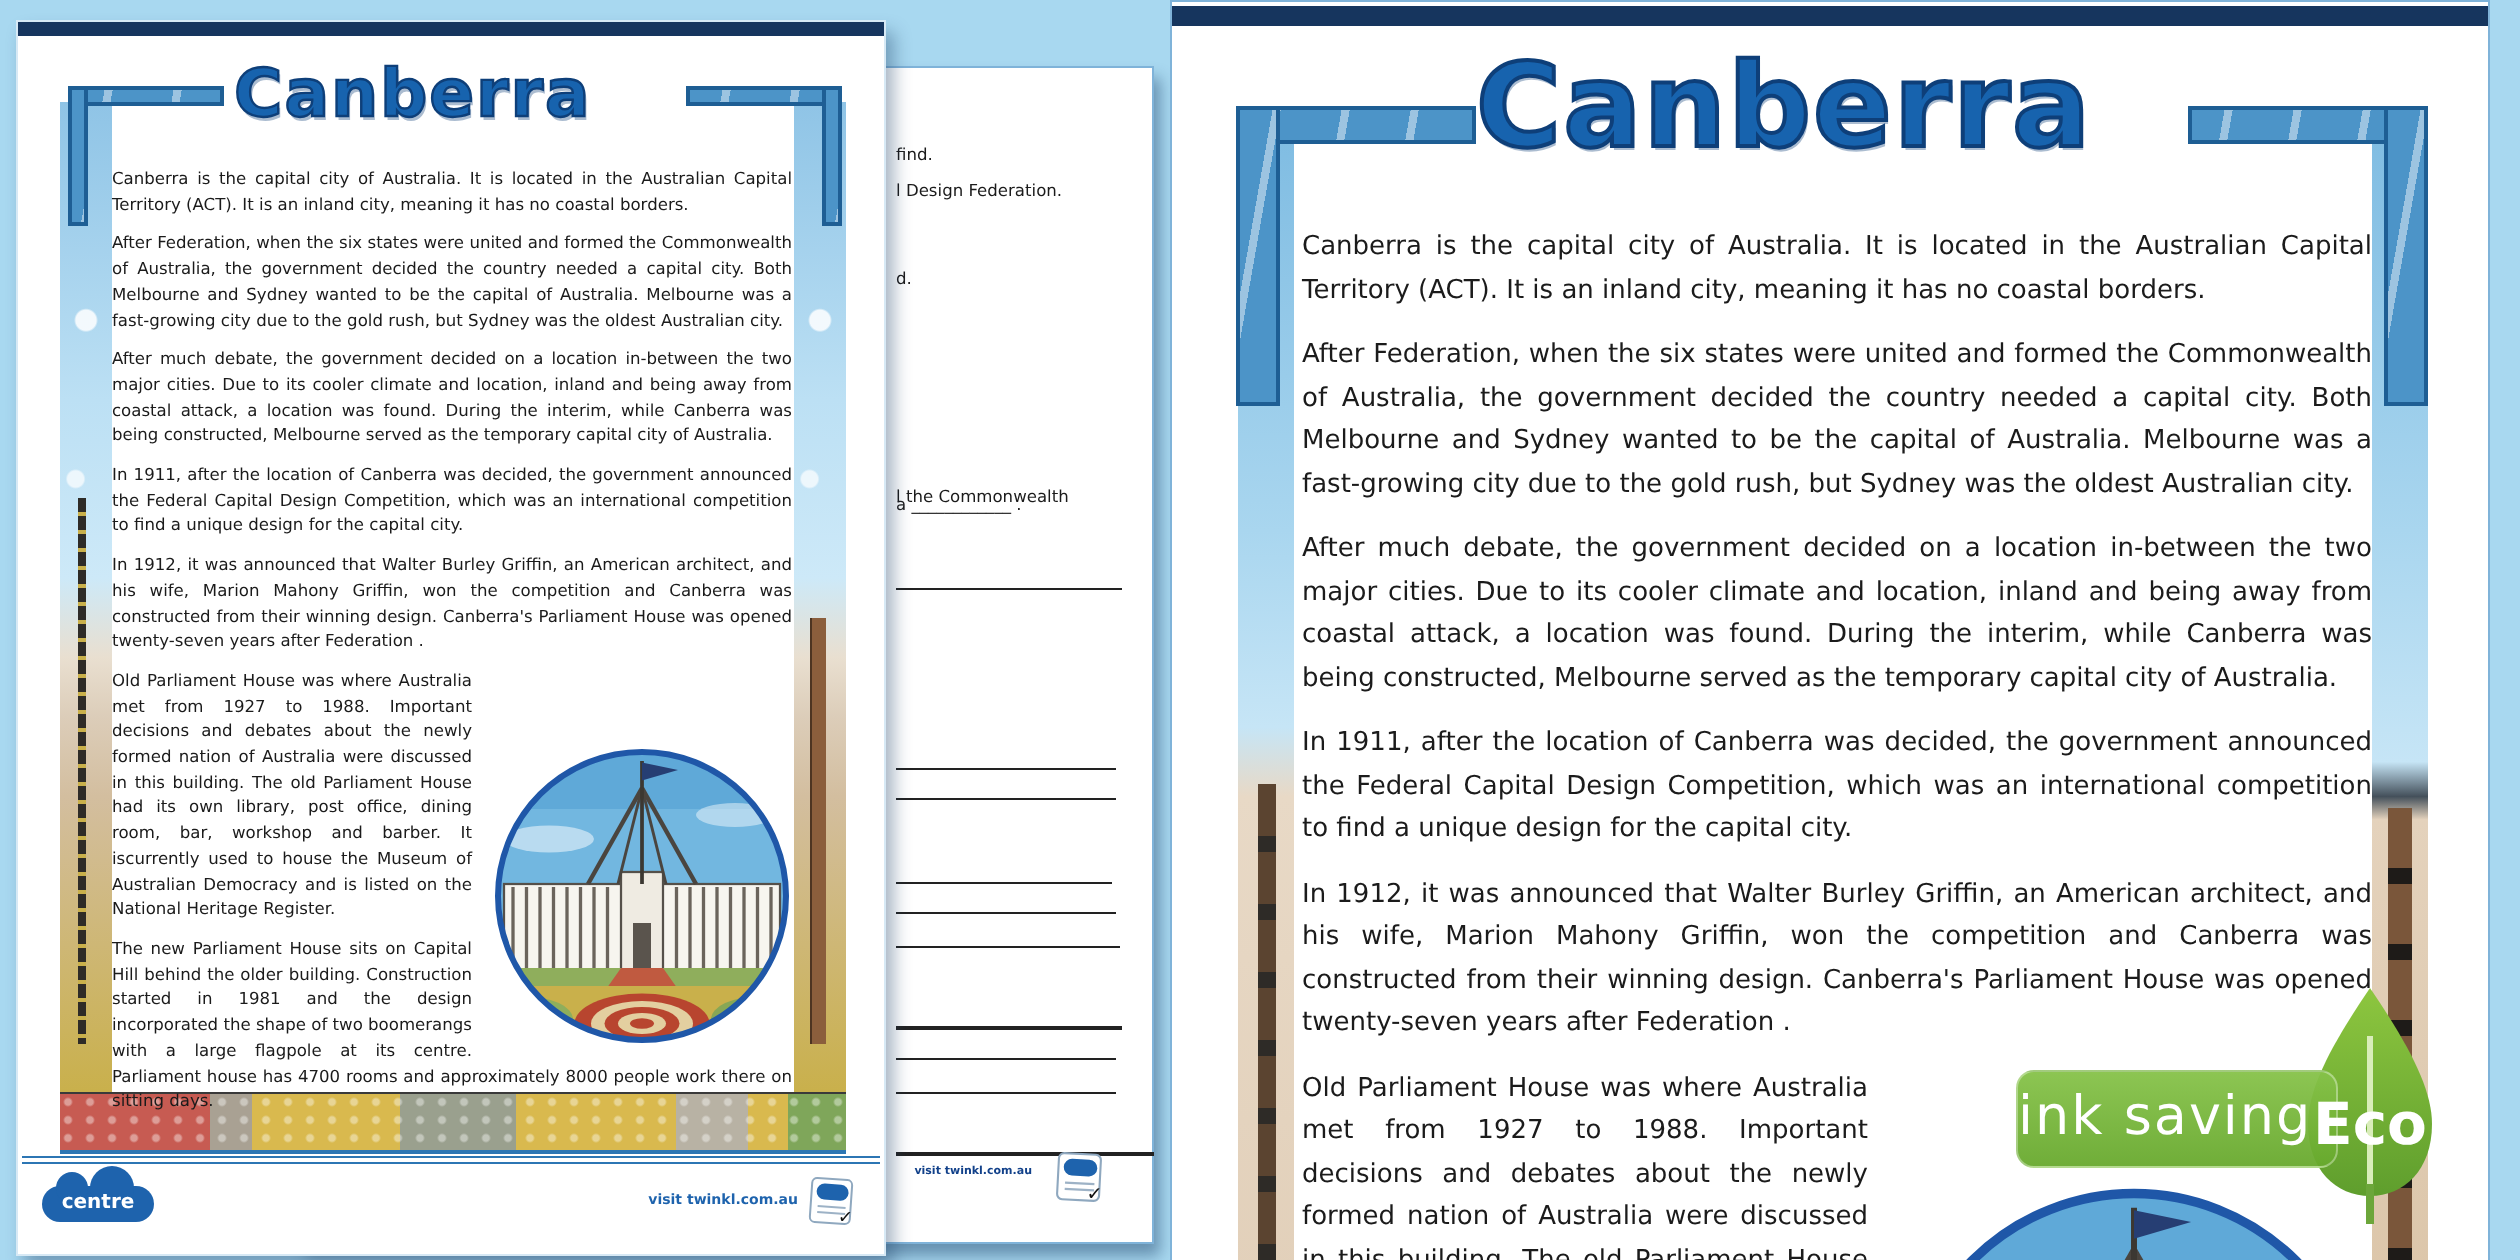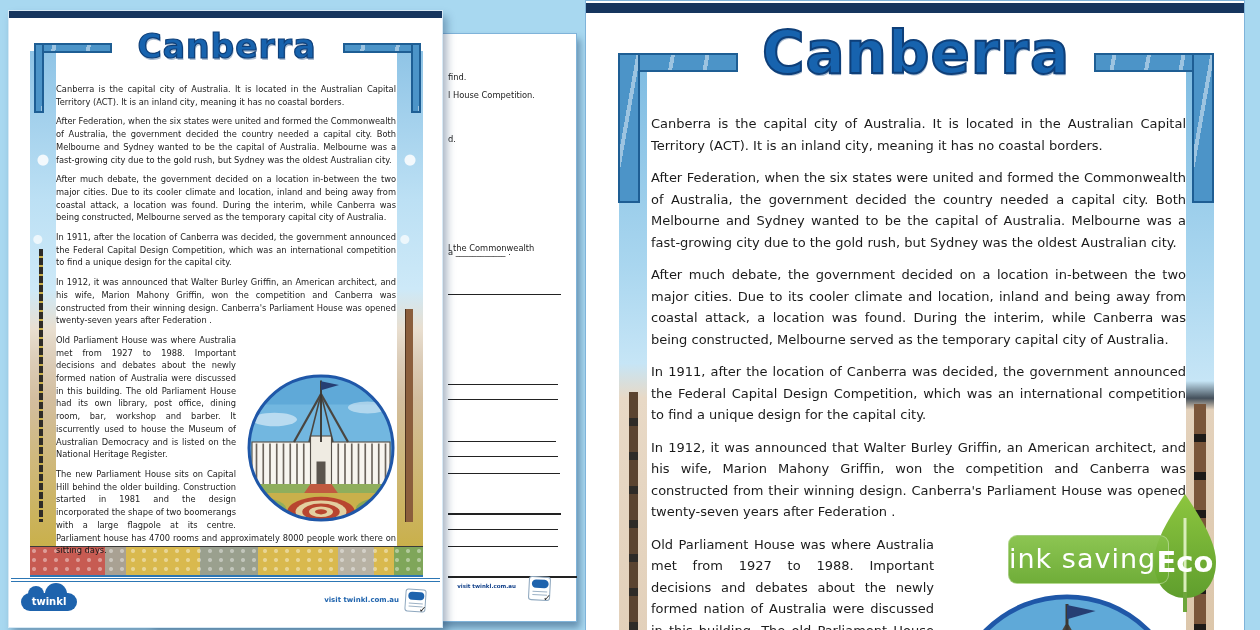--- a/index.html
+++ b/index.html
@@ -39,21 +39,21 @@
   .page1 .bar-v.tl { left:25px; }
   .page1 .bar-v.tr { left:402px; }
   .page3 .bar-h { height:19px; width:120px; top:52px; }
   .page3 .bar-h.tl { left:32px; }
   .page3 .bar-h.tr { left:508px; }
   .page3 .bar-v { width:22px; height:150px; top:52px; }
   .page3 .bar-v.tl { left:32px; }
   .page3 .bar-v.tr { left:606px; }
 
   .sheet-title {
-    position:absolute; text-align:center; font-weight:bold; color:#1763AE;
+    position:absolute; text-align:left; font-weight:bold; color:#1763AE;
     -webkit-text-stroke:1.2px #0E3F79; letter-spacing:1px;
     text-shadow:1px 2px 0 rgba(14,63,121,.35);
   }
   .page1 .sheet-title { left:108px; width:220px; top:16px; font-size:33px; }
   .page3 .sheet-title { left:152px; width:356px; top:18px; font-size:58px; -webkit-text-stroke:2px #0E3F79; }
 
   
   .edge { position:absolute; }
   .sky-edge {
     background:
@@ -130,21 +130,21 @@
     color:#fff; font-size:27px; text-align:left; line-height:46px; letter-spacing:1px;
   }
   .eco-text { position:absolute; left:1152px; top:545px; width:66px; z-index:10;
     color:#fff; font-size:29px; font-weight:bold; text-align:center; }
 </style>
 </head>
 <body>
 
 <div class="page page2">
   <span class="frag" style="top:38px">find.</span>
-  <span class="frag" style="top:56px">l House Competition.</span>
+  <span class="frag" style="top:56px">l Design Federation.</span>
   <span class="frag" style="top:100px">d.</span>
   <span class="frag" style="top:209px">l the Commonwealth</span>
   <span class="frag" style="top:213px">a ____________ .</span>
 
   <div class="answer-line" style="top:260px;width:113px"></div>
   <div class="answer-line" style="top:350px;width:110px"></div>
   <div class="answer-line" style="top:365px;width:110px"></div>
   <div class="answer-line" style="top:407px;width:108px"></div>
   <div class="answer-line" style="top:422px;width:110px"></div>
   <div class="answer-line" style="top:439px;width:112px"></div>
@@ -242,21 +242,21 @@
         </svg>
       </span>
       <p>Old Parliament House was where Australia met from 1927 to 1988. Important decisions and debates about the newly formed nation of Australia were discussed in this building. The old Parliament House had its own library, post office, dining room, bar, workshop and barber. It iscurrently used to house the Museum of Australian Democracy and is listed on the National Heritage Register.</p>
       <p>The new Parliament House sits on Capital Hill behind the older building. Construction started in 1981 and the design incorporated the shape of two boomerangs with a large flagpole at its centre. Parliament house has 4700 rooms and approximately 8000 people work there on sitting days.</p>
     </div>
   </div>
 
   <div class="footer-rule"></div>
   <div class="twinkl-logo">
     <div class="cloud"></div>
-    <div class="cloud-text">twinkl</div>
+    <div class="cloud-text">centre</div>
   </div>
   <span class="visit-link">visit twinkl.com.au</span>
   <div class="stamp">
     <div class="mini-cloud"></div>
     <div class="line l1"></div>
     <div class="line l2"></div>
     <div class="check">✓</div>
   </div>
 </div>
 

